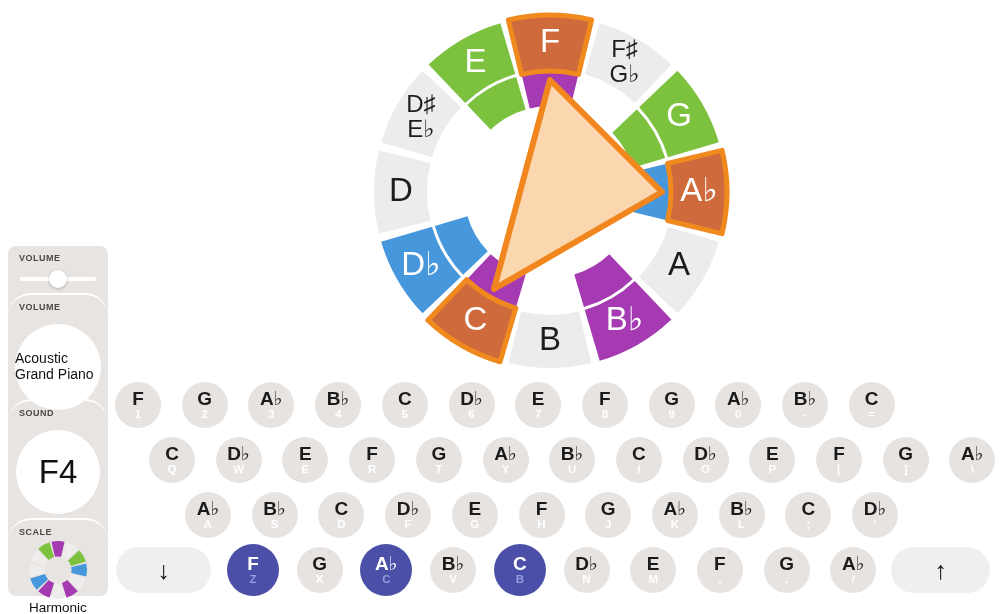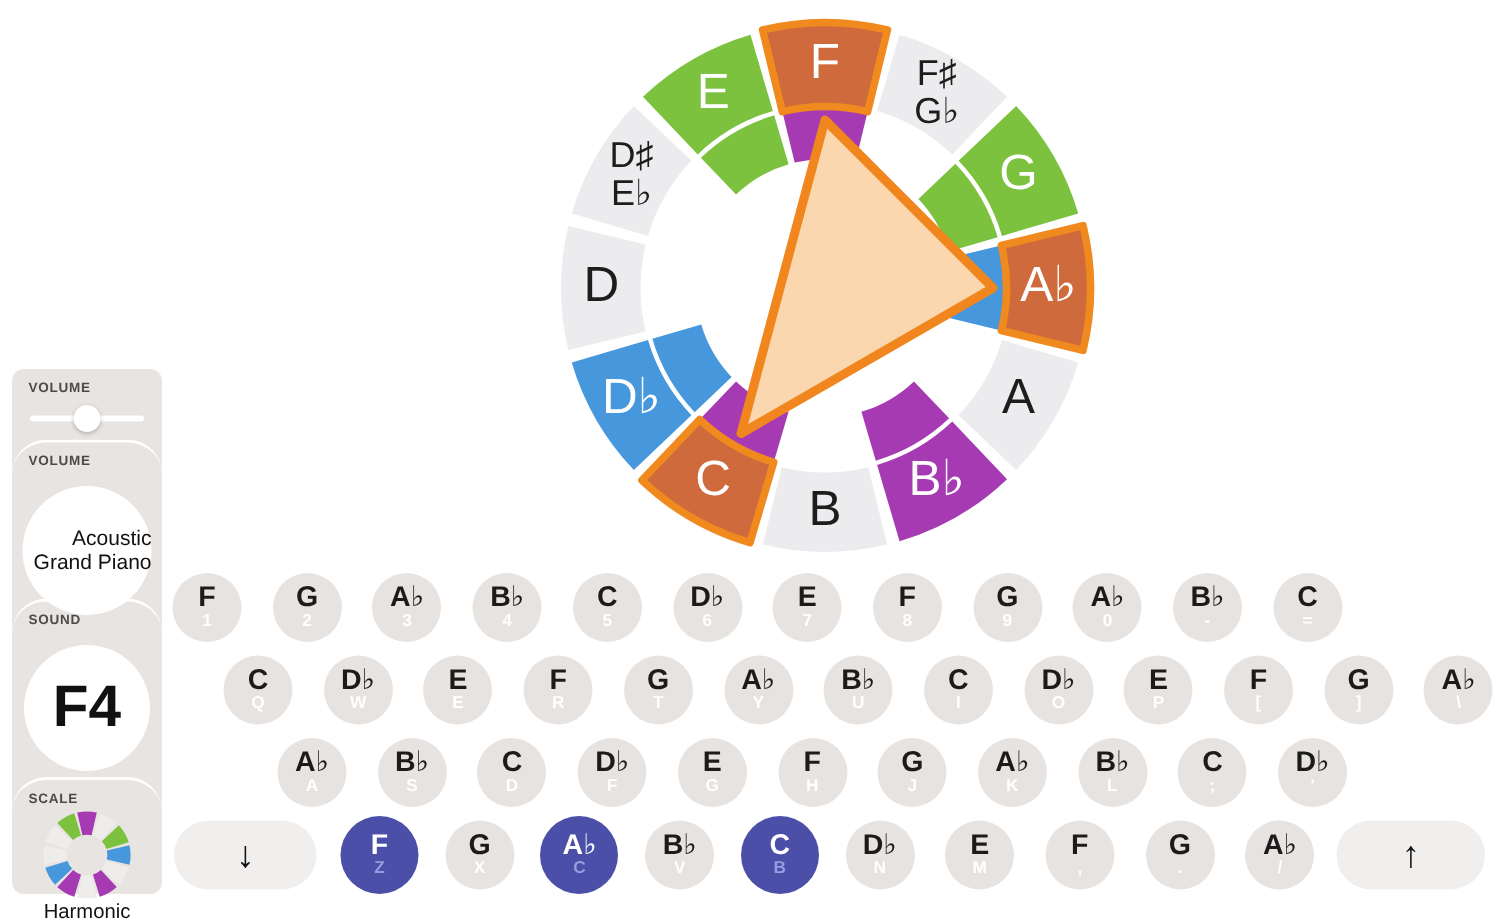--- a/index.html
+++ b/index.html
@@ -21,23 +21,23 @@
   .sec-root{top:153px;height:101px;}
   .sec-scale{top:272px;height:96px;}
 
   .slider{position:absolute;left:10px;right:10px;top:24px;height:18px;}
   .slider .track{position:absolute;left:2px;right:2px;top:7px;height:4px;
     background:#ffffff;border-radius:2px;}
   .slider .thumb{position:absolute;top:0;left:50%;margin-left:-9px;width:18px;height:18px;
     border-radius:50%;background:#ffffff;box-shadow:0 1px 3px rgba(0,0,0,.25);}
 
   .circle-btn{background:#ffffff;border-radius:50%;margin:12px auto 0 auto;
-    display:flex;align-items:center;justify-content:center;text-align:right;color:#111;}
+    display:flex;align-items:center;justify-content:center;text-align:left;color:#111;}
   .circle-sound{width:86px;height:86px;font-size:14px;line-height:1.12;font-weight:500;}
-  .circle-root{width:84px;height:84px;font-size:39px;font-weight:700;}
+  .circle-root{width:84px;height:84px;font-size:33px;font-weight:400;}
 
   .scale-wrap{display:flex;flex-direction:column;align-items:center;}
   .scale-icon{margin-top:2px;width:62px;height:62px;}
   .scale-name{font-size:13.5px;line-height:1.08;color:#111;text-align:center;
     font-weight:500;width:90px;}
 
   
   #wheel{position:absolute;left:350px;top:-8px;width:400px;height:400px;}
   #wheel svg{display:block;}
 

